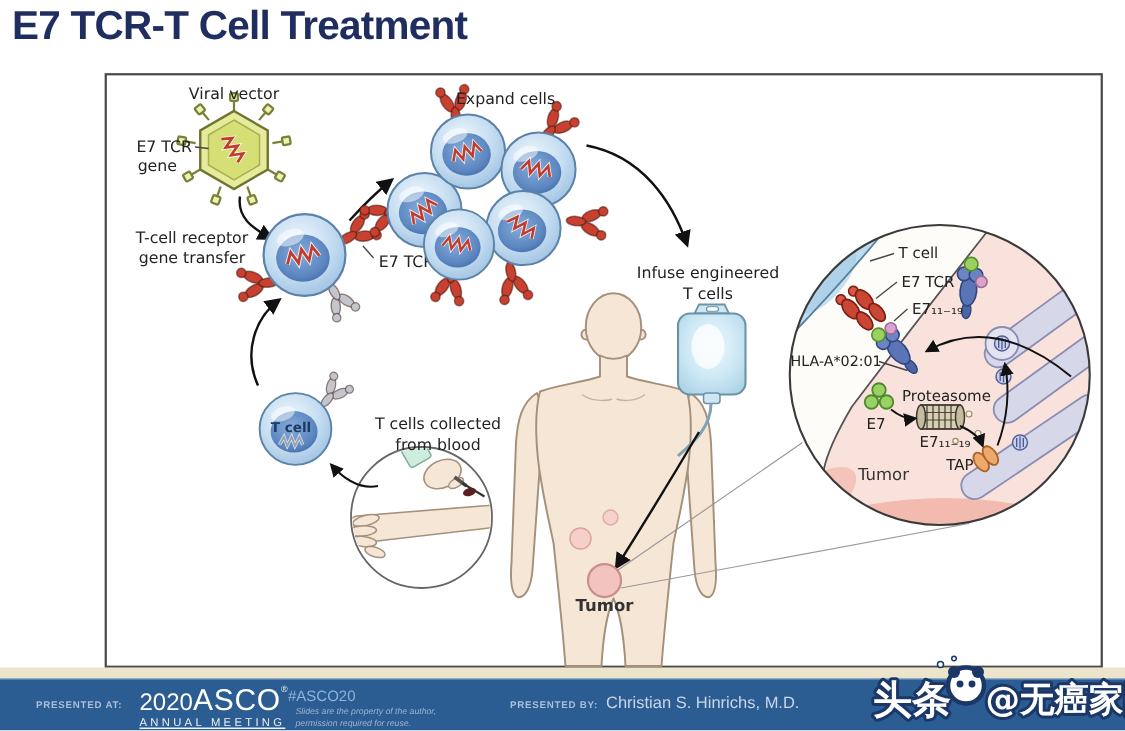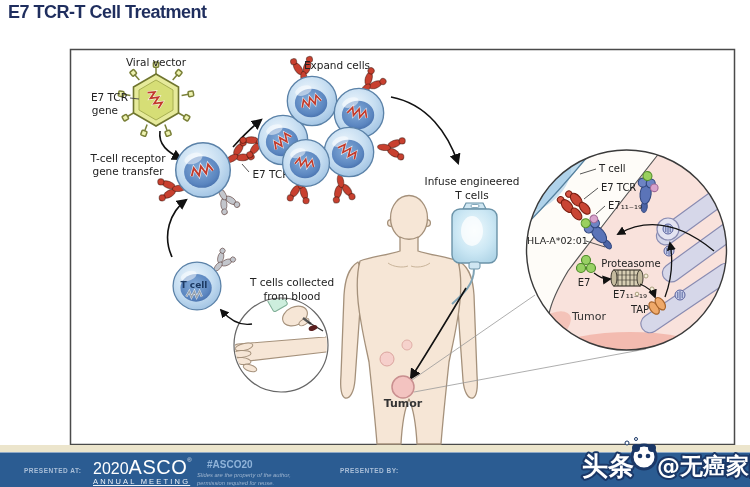--- a/index.html
+++ b/index.html
@@ -1,18 +1,18 @@
 <!DOCTYPE html>
 <html><head>
 <meta charset="utf-8">
 <style>
   html,body{margin:0;padding:0;}
   body{width:750px;height:487px;position:relative;background:#ffffff;overflow:hidden;
        font-family:"Liberation Sans","DejaVu Sans",sans-serif;}
-  #title{position:absolute;left:8px;top:2px;font-size:18px;font-weight:bold;
+  #title{position:absolute;left:8px;top:2px;font-size:27px;font-weight:bold;
          color:#1f2e5e;letter-spacing:-0.5px;}
   #fig{position:absolute;left:0;top:0;}
   #fig text{font-family:"DejaVu Sans","Liberation Sans",sans-serif;}
   .lbl{font-size:10.5px;fill:#222;}
   .lblS{font-size:10px;fill:#222;}
   .lblB{font-size:11px;font-weight:bold;fill:#333;}
   .ldr{stroke:#444;stroke-width:0.9;fill:none;}
   .arrow{stroke:#111;stroke-width:1.6;fill:none;marker-end:url(#ah);}
   .arrowS{stroke:#111;stroke-width:1.3;fill:none;marker-end:url(#ah);}
   .magline{stroke:#999;stroke-width:0.8;}
@@ -21,21 +21,21 @@
           border-top:1px solid #8fa9c6;box-sizing:border-box;color:#fff;}
   .presLbl{position:absolute;font-size:6.5px;font-weight:bold;letter-spacing:0.5px;color:#aabfd8;}
   #presentedAt{left:24px;top:14px;}
   #presentedBy{left:340px;top:14px;}
   #logo{position:absolute;left:93px;top:4px;line-height:1;}
   #logoRow{white-space:nowrap;}
   #logoYear{font-size:16px;color:#fff;}
   #logoName{font-size:20px;font-weight:normal;color:#fff;letter-spacing:0.5px;}
   #logoReg{font-size:6px;vertical-align:top;color:#dfe7f0;}
   #logoSub{font-size:7.5px;letter-spacing:2.2px;color:#eef2f7;margin-top:1px;text-decoration:underline;}
-  #hashtag{position:absolute;left:207px;top:6px;font-size:10px;font-weight:bold;color:#8fb3d9;}
+  #hashtag{position:absolute;left:192px;top:6px;font-size:10px;font-weight:normal;color:#8fb3d9;}
   #disclaimer{position:absolute;left:197px;top:19px;font-size:5.8px;font-style:italic;
               color:#9db4cf;line-height:1.3;}
   #presenter{position:absolute;left:404px;top:10px;font-size:11px;color:#c9d6e8;}
   #watermark{position:absolute;left:580px;top:435px;}
 </style>
 </head>
 <body>
 
 <div id="title">E7 TCR-T Cell Treatment</div>
 
@@ -398,20 +398,21 @@
   <div id="logo">
     <div id="logoRow"><span id="logoYear">2020</span><span id="logoName">ASCO</span><span id="logoReg">®</span></div>
     <div id="logoSub">ANNUAL MEETING</div>
   </div>
   <span id="hashtag">#ASCO20</span>
   <div id="disclaimer">
     <div>Slides are the property of the author,</div>
     <div>permission required for reuse.</div>
   </div>
   <span id="presentedBy" class="presLbl">PRESENTED BY:</span>
+  <span id="presenter">Christian S. Hinrichs, M.D.</span>
 </div>
 
 <svg id="watermark" width="170" height="52" viewBox="0 0 170 52">
   <circle cx="47" cy="8" r="2" fill="#fff" stroke="#1a3767" stroke-width="1"></circle>
   <circle cx="56" cy="4" r="1.5" fill="#fff" stroke="#1a3767" stroke-width="1"></circle>
   <text x="2" y="40" font-size="26" font-weight="bold" fill="#ffffff" stroke="#1a3767" stroke-width="4" paint-order="stroke" stroke-linejoin="round" font-family="'DejaVu Sans',sans-serif">头条</text>
   <g>
     <circle cx="64" cy="22" r="12" fill="#ffffff" stroke="#1a3767" stroke-width="3"></circle>
     <circle cx="56" cy="13" r="4" fill="#1a3767"></circle>
     <circle cx="72" cy="13" r="4" fill="#1a3767"></circle>

